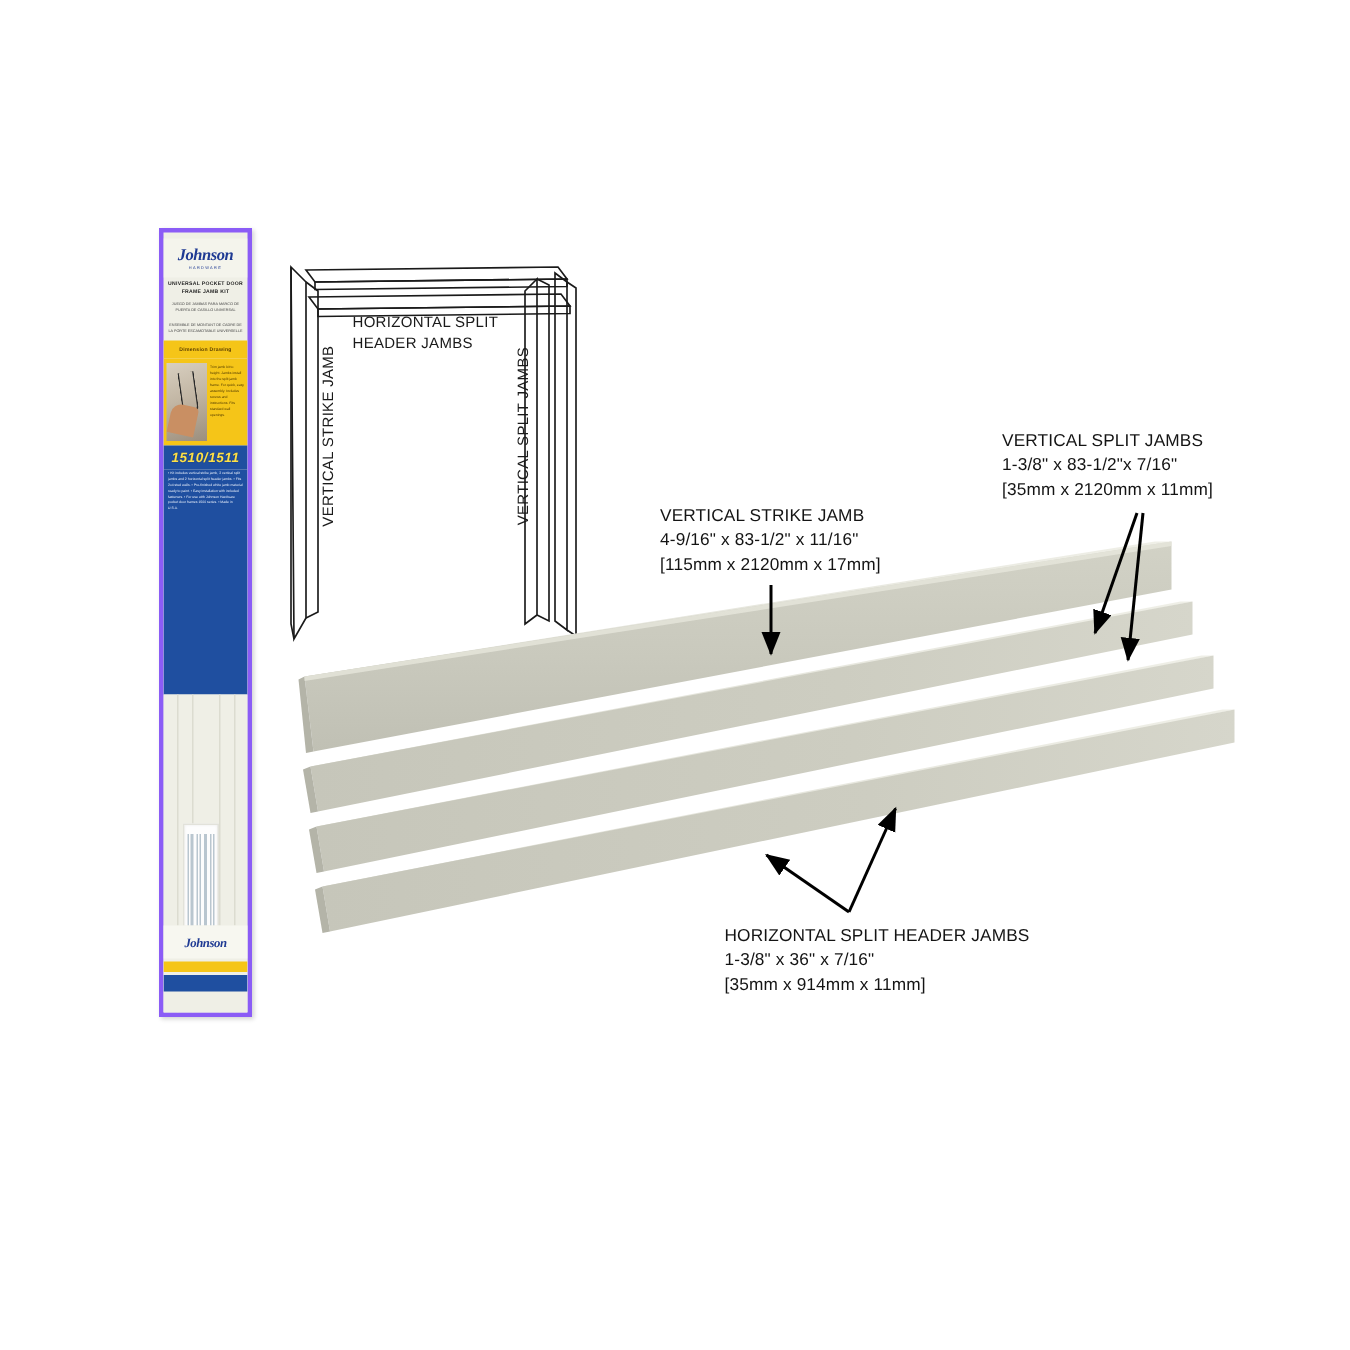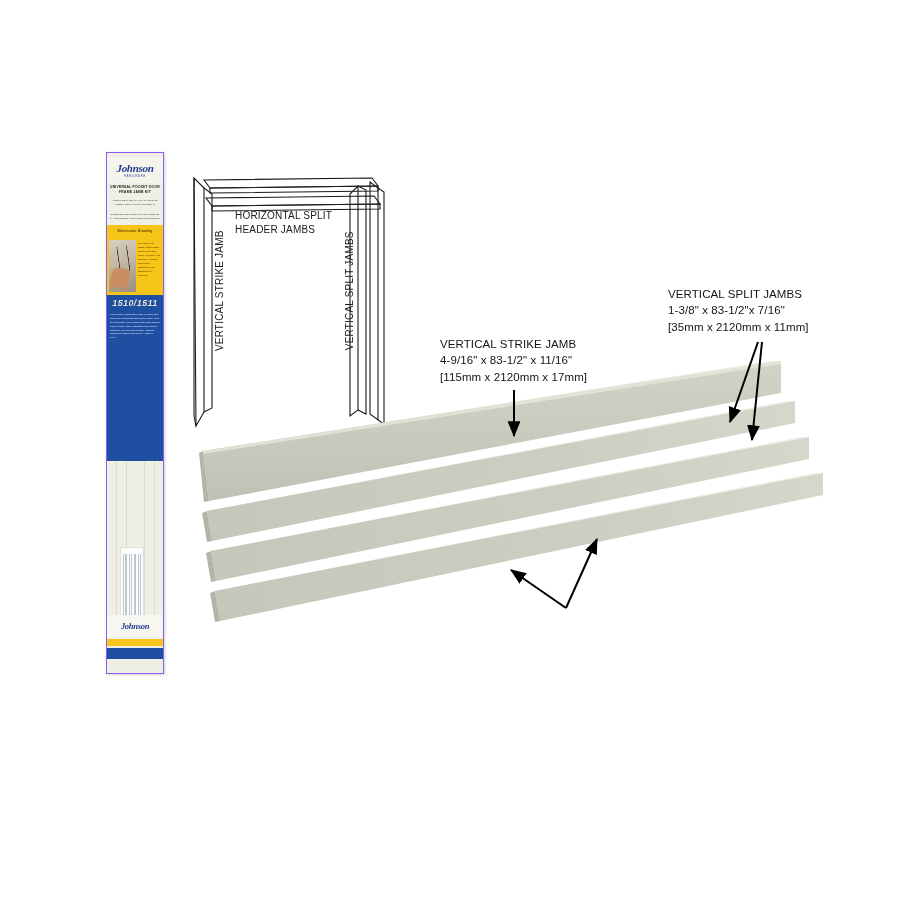--- a/index.html
+++ b/index.html
@@ -10,21 +10,21 @@
     position:relative;
     overflow:hidden;
     -webkit-font-smoothing:antialiased;
   }
   .stage{position:absolute;left:0;top:0;width:900px;height:900px;}
 
   
   .package{
     position:absolute;left:106px;top:152px;width:56px;height:520px;
     background:#efefe6;
-    border:1px solid #8b5cf6;
+    border:3px solid #8b5cf6;
     box-shadow:1px 1px 3px rgba(0,0,0,.18);
     overflow:hidden;
   }
   .pk-logo-top{
     position:absolute;left:0;top:4px;width:100%;height:26px;
     display:flex;align-items:center;justify-content:center;
     background:#f4f4ec;
   }
   .johnson-word{
     font-family:"Liberation Serif", serif;
@@ -73,21 +73,21 @@
   .pk-photo-img:after{
     content:"";position:absolute;left:2px;top:28px;width:18px;height:20px;
     background:#c98f63;border-radius:7px 3px 0 0;transform:rotate(12deg);
   }
   .pk-photo-txt{
     position:absolute;left:31px;top:4px;width:23px;
     font-size:2.3px;color:#4a3500;line-height:1.75;
   }
   .pk-blue-num{
     position:absolute;left:0;top:142px;width:100%;height:16px;
-    background:#1f4fa0;color:#e5e5e5;
+    background:#1f4fa0;color:#fde047;
     display:flex;align-items:center;justify-content:center;
   }
   .pk-blue-num span{
     font-size:9px;font-weight:bold;font-style:italic;letter-spacing:.4px;
     text-shadow:0 0 1px rgba(0,0,0,.4);
   }
   .pk-bluebody{
     position:absolute;left:0;top:158px;width:100%;height:150px;
     background:#1f4fa0;
   }
@@ -305,20 +305,25 @@
     <span class="ln2">1-3/8" x 83-1/2"x 7/16"</span>
     <span class="ln3">[35mm x 2120mm x 11mm]</span>
   </div>
 
   <div class="callout co-vstr">
     <span class="ln1">VERTICAL STRIKE JAMB</span>
     <span class="ln2">4-9/16" x 83-1/2" x 11/16"</span>
     <span class="ln3">[115mm x 2120mm x 17mm]</span>
   </div>
 
+  <div class="callout co-hsh">
+    <span class="ln1">HORIZONTAL SPLIT HEADER JAMBS</span>
+    <span class="ln2">1-3/8" x 36" x 7/16"</span>
+    <span class="ln3">[35mm x 914mm x 11mm]</span>
+  </div>
 
   <svg class="arrows" viewBox="0 0 900 900">
     <defs>
       <marker id="ah" markerWidth="9" markerHeight="9" refX="7.4" refY="3.2" orient="auto" markerUnits="strokeWidth">
         <path d="M0,0 L8,3.2 L0,6.4 Z" fill="#000000"></path>
       </marker>
     </defs>
     <g stroke="#000000" stroke-width="2" fill="none" marker-end="url(#ah)">
 
       <path d="M514 390 L514 436"></path>

